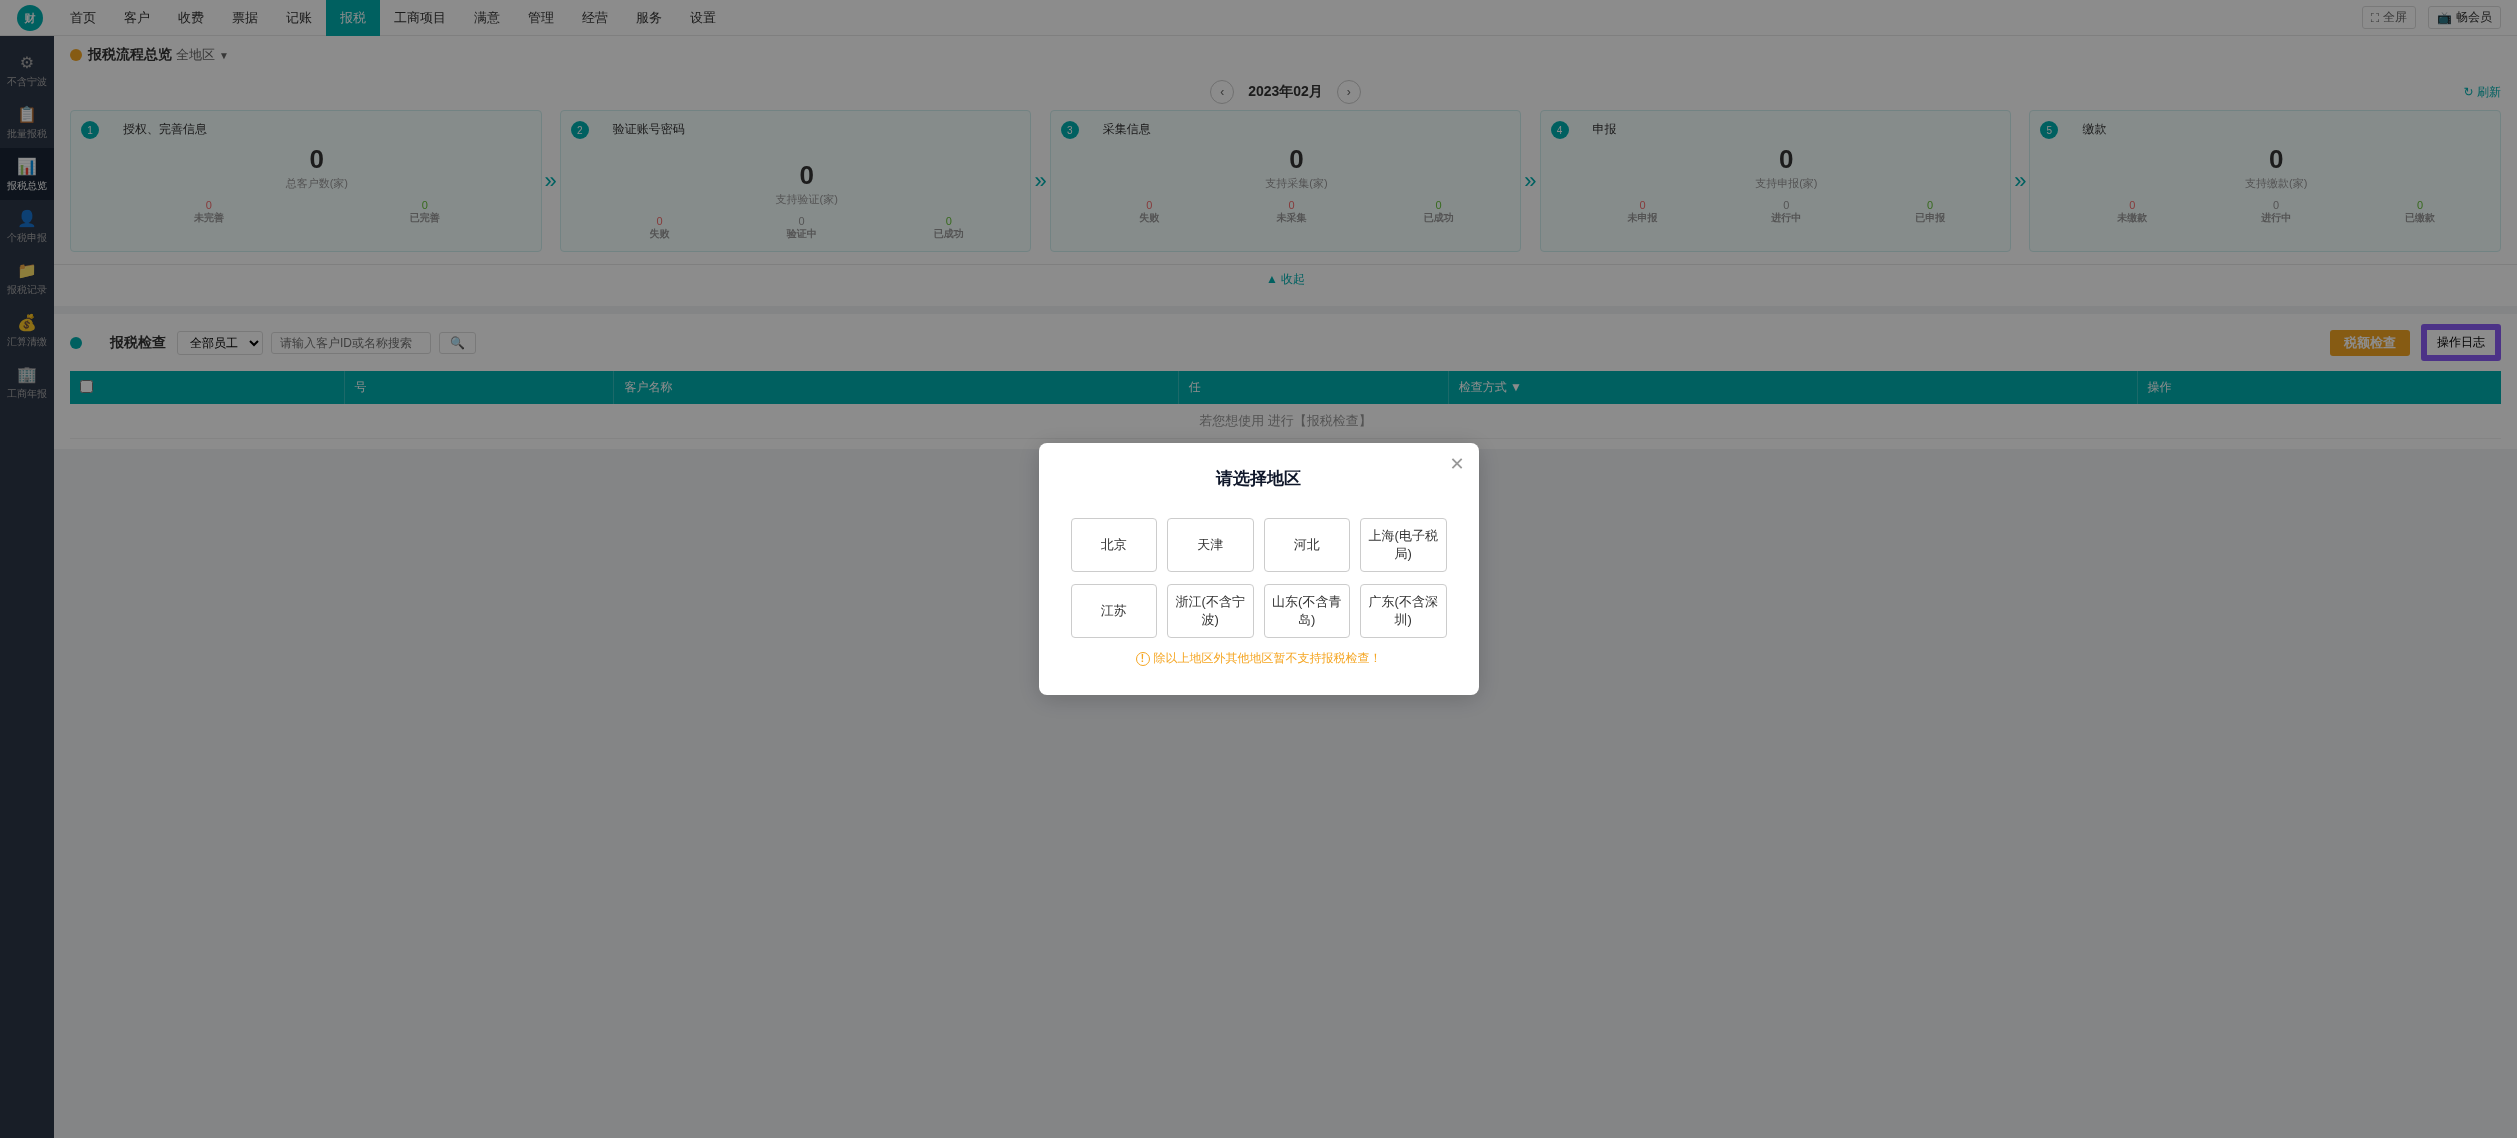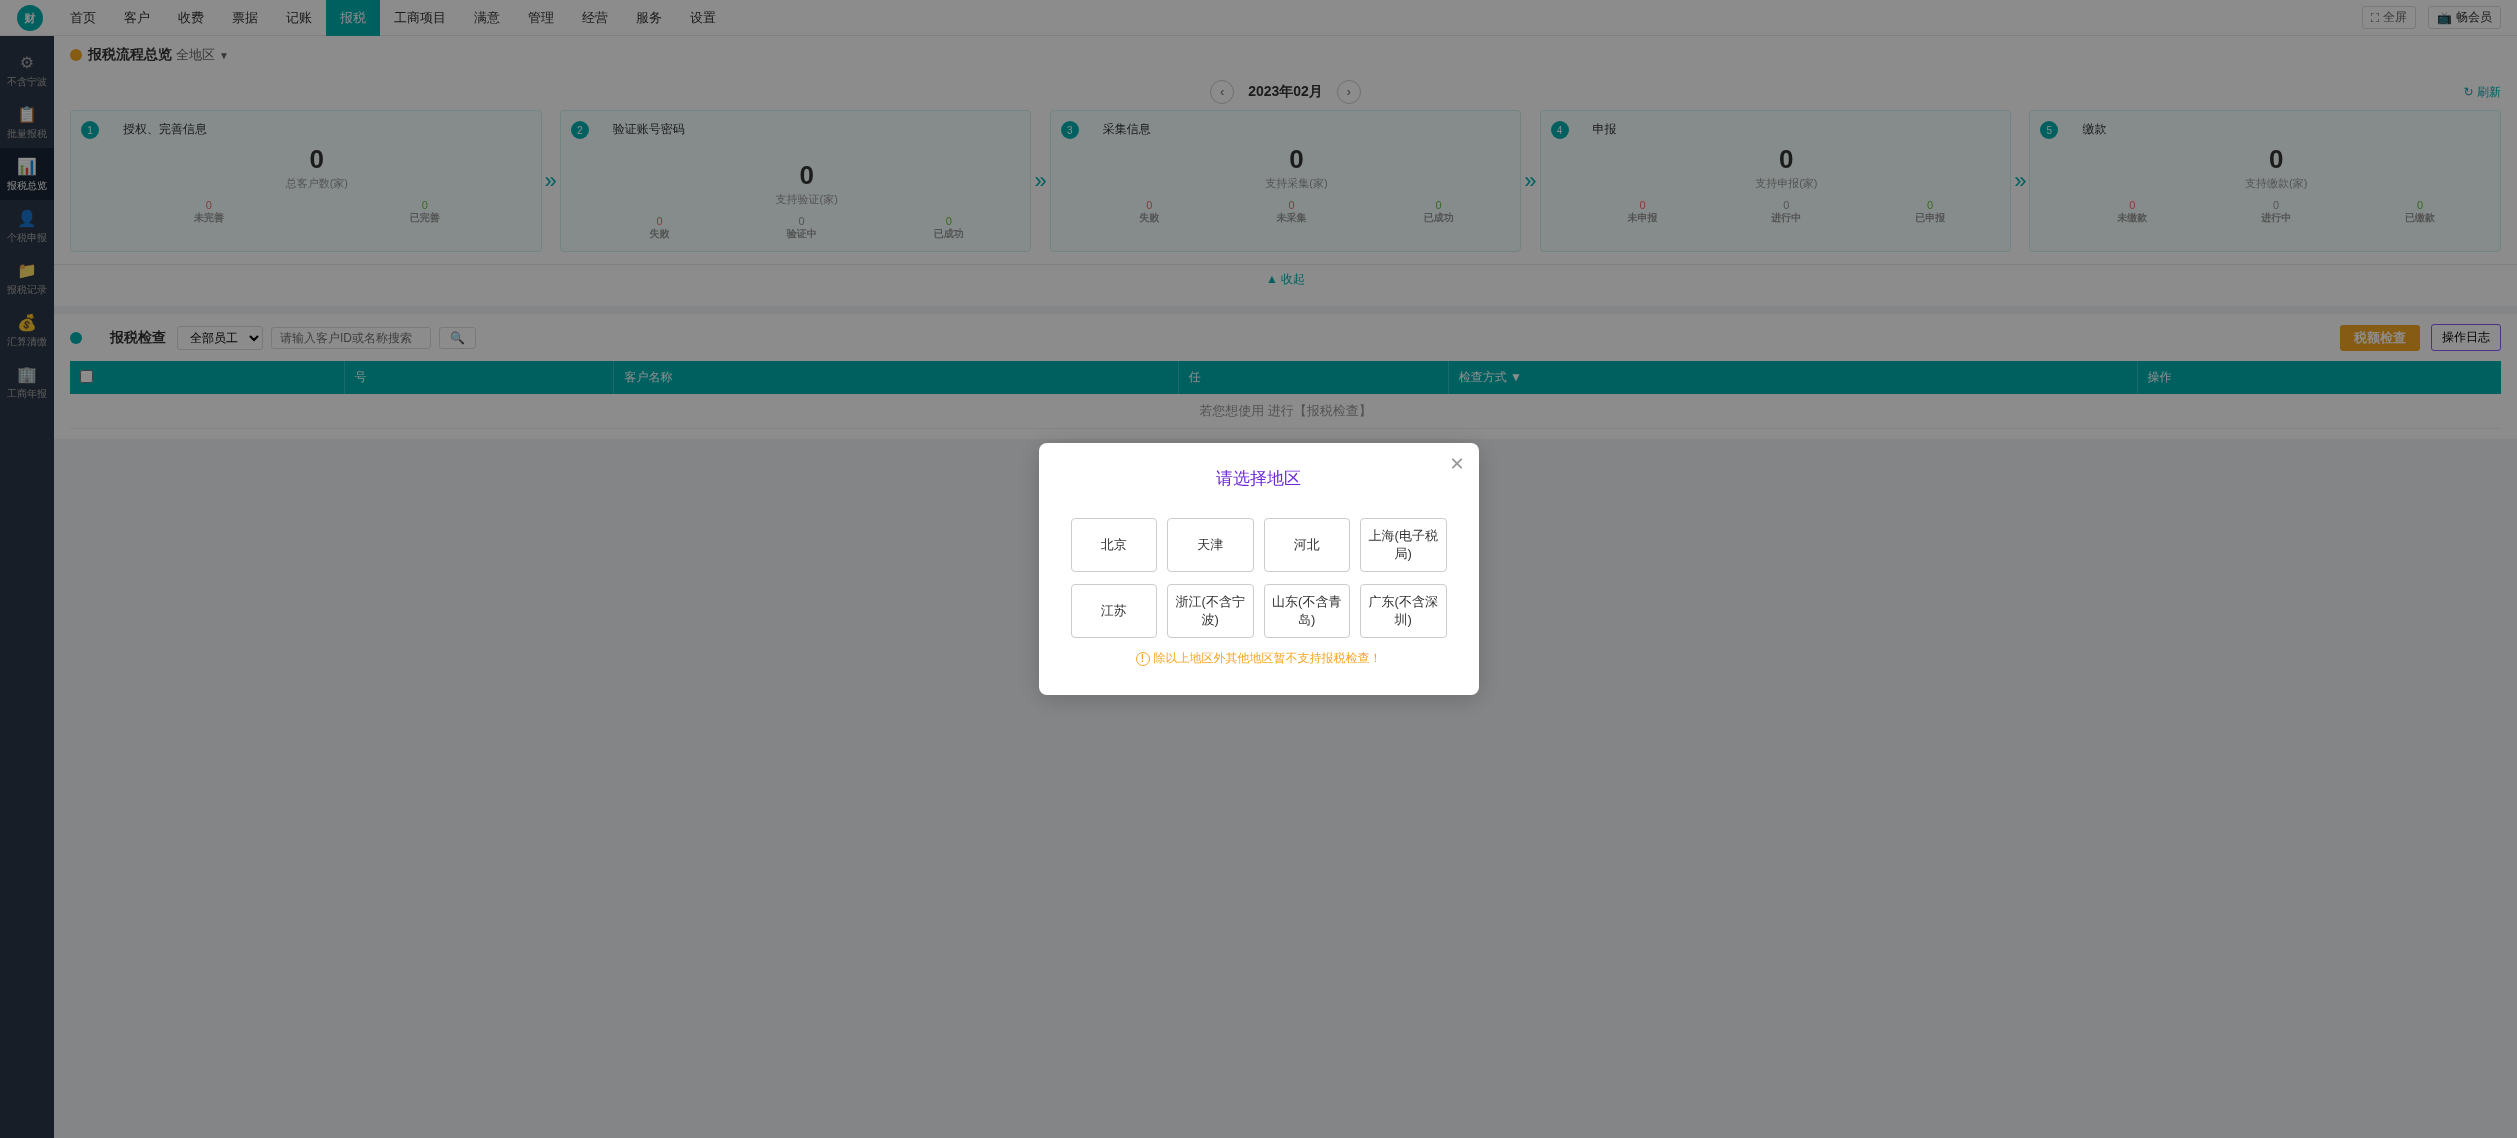--- a/index.html
+++ b/index.html
@@ -271,21 +271,21 @@
       color: #fff;
       border: none;
       border-radius: 3px;
       cursor: pointer;
       font-size: 13px;
       font-weight: bold;
     }
     .ops-btn {
       padding: 4px 10px;
       background: #fff;
-      border: 1px solid #8b5cf6;
+      border: 6px solid #8b5cf6;
       border-radius: 3px;
       cursor: pointer;
       font-size: 12px;
     }
 
     
     .data-table {
       width: 100%;
       border-collapse: collapse;
       font-size: 12px;
@@ -338,22 +338,22 @@
       top: 12px;
       right: 14px;
       font-size: 18px;
       cursor: pointer;
       color: #999;
       line-height: 1;
     }
     .modal-title {
       text-align: center;
       font-size: 17px;
-      font-weight: normal;
-      color: #6d28d9;
+      font-weight: bold;
+      color: #0f172a;
       margin-bottom: 28px;
     }
     .region-grid {
       display: grid;
       grid-template-columns: repeat(4, 1fr);
       gap: 10px;
       margin-bottom: 12px;
     }
     .region-btn {
       padding: 8px 4px;

